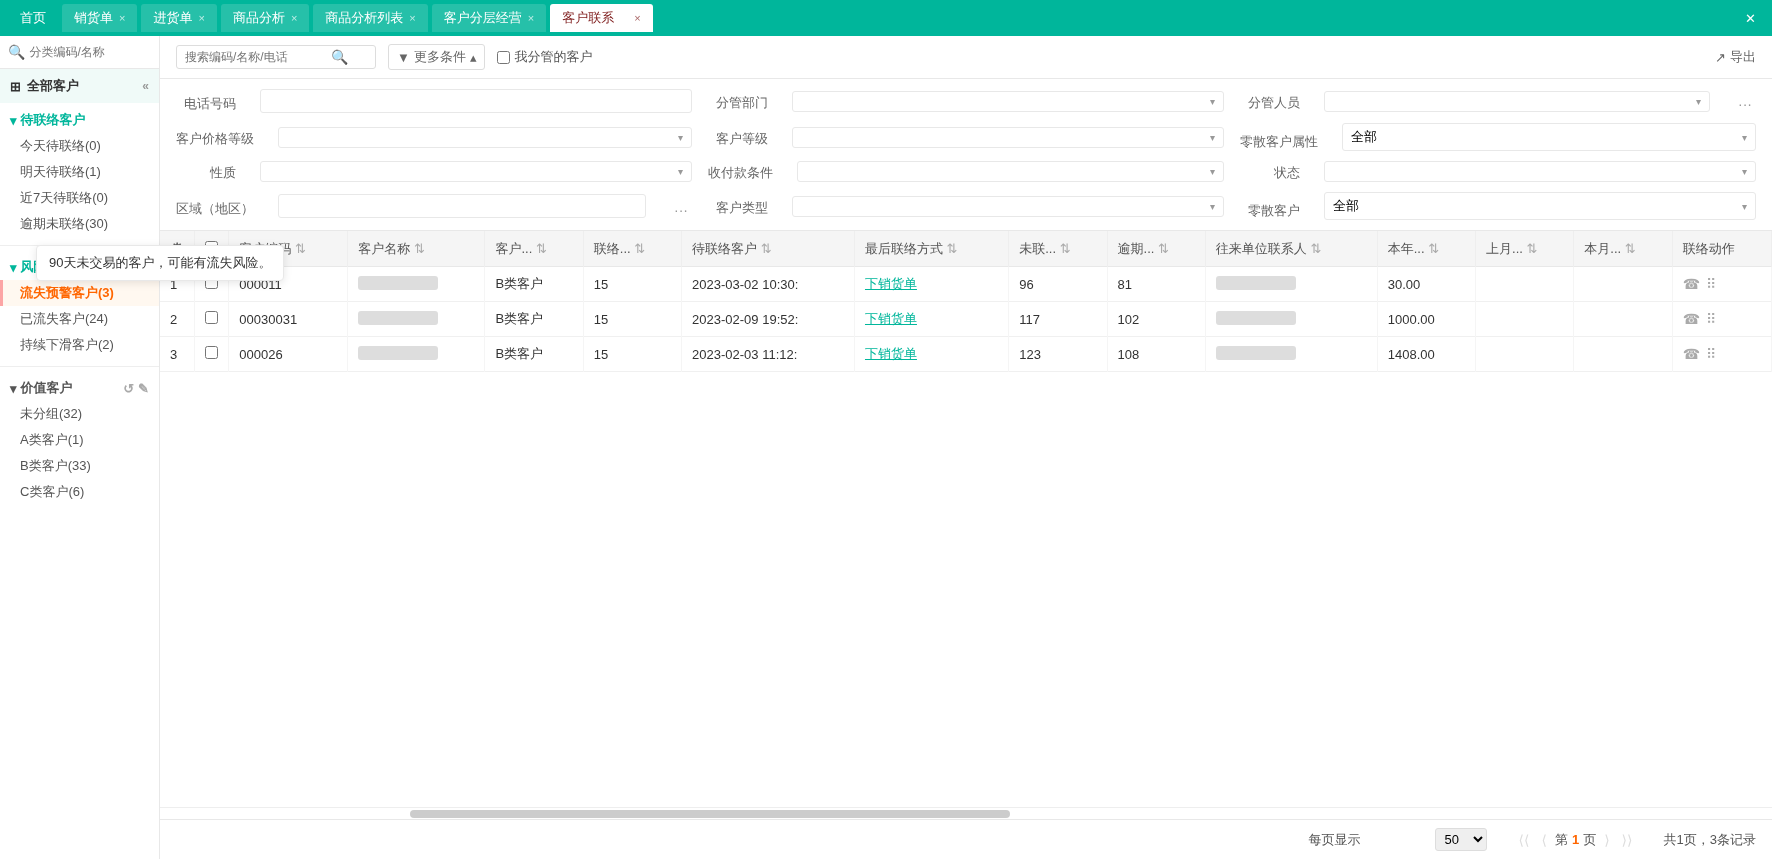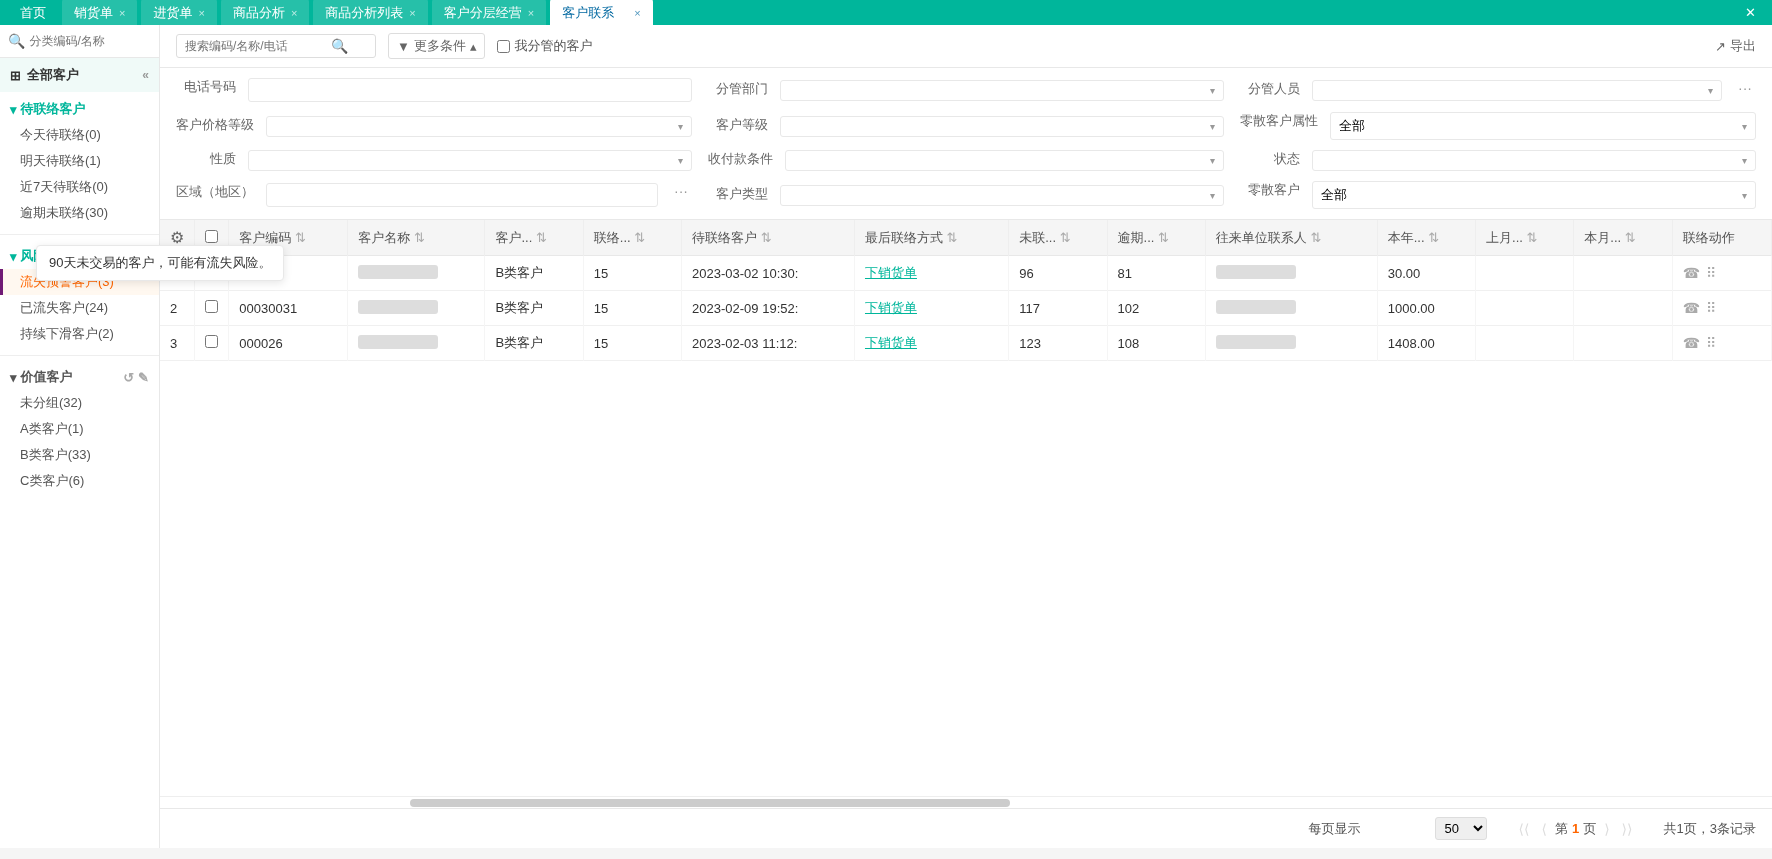--- a/index.html
+++ b/index.html
@@ -3,40 +3,40 @@
   <meta charset="utf-8">
   <style>
     * { box-sizing: border-box; margin: 0; padding: 0; font-family: 'Microsoft YaHei', Arial, sans-serif; font-size: 13px; }
     body { background: #f5f5f5; overflow: hidden; }
 
     
     .top-nav {
       background: #00b69b;
       display: flex;
       align-items: center;
-      height: 25px;
+      height: 36px;
       padding: 0 8px;
       gap: 4px;
     }
     .nav-tab {
       display: flex;
       align-items: center;
       padding: 0 12px;
       height: 28px;
       background: rgba(255,255,255,0.15);
       color: #fff;
       border-radius: 3px 3px 0 0;
       cursor: pointer;
       gap: 6px;
       white-space: nowrap;
       font-size: 13px;
     }
     .nav-tab.active {
       background: #fff;
-      color: #0369a1;
+      color: #7f1d1d;
       gap: 20px;
     }
     .nav-tab .close-x {
       font-size: 11px;
       opacity: 0.7;
     }
     .nav-home {
       color: #fff;
       padding: 0 12px;
       height: 28px;
@@ -108,21 +108,21 @@
       color: #00b69b;
       font-weight: bold;
       cursor: pointer;
       gap: 4px;
     }
     .sidebar-item {
       padding: 4px 20px;
       color: #555;
       cursor: pointer;
     }
-    .sidebar-item.active-warning { color: #ff6600; font-weight: normal; background: #fff8f0; border-left: 3px solid #701a75; padding-left: 17px; }
+    .sidebar-item.active-warning { color: #ff6600; font-weight: bold; background: #fff8f0; border-left: 3px solid #fca5a5; padding-left: 17px; }
     .sidebar-divider { border-bottom: 1px solid #eee; margin: 4px 0; }
     .sidebar-group-header2 {
       display: flex;
       align-items: center;
       padding: 4px 10px;
       color: #555;
       font-weight: bold;
       cursor: pointer;
       gap: 4px;
     }
@@ -217,22 +217,22 @@
     }
     .filter-row {
       display: flex;
       gap: 16px;
       margin-bottom: 10px;
       align-items: center;
     }
     .filter-row:last-child { margin-bottom: 0; }
     .filter-field {
       display: flex;
-      align-items: flex-start;
-      gap: 12px;
+      align-items: flex-end;
+      gap: 24px;
       flex: 1;
     }
     .filter-label {
       color: #666;
       white-space: nowrap;
       min-width: 60px;
       text-align: right;
     }
     .filter-input {
       flex: 1;

